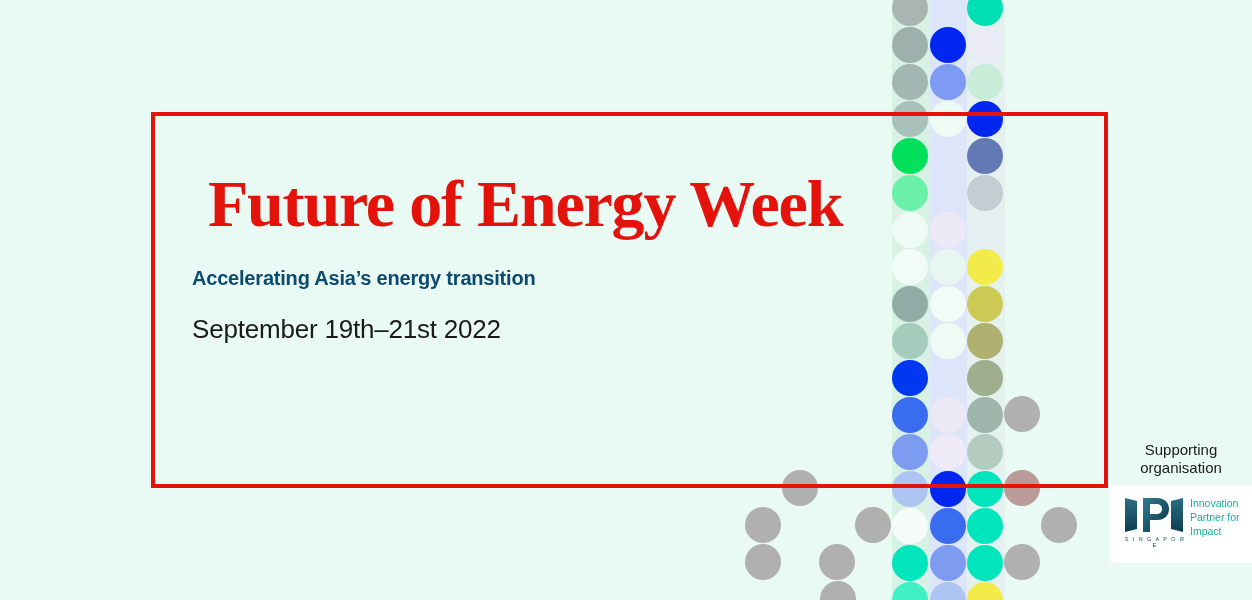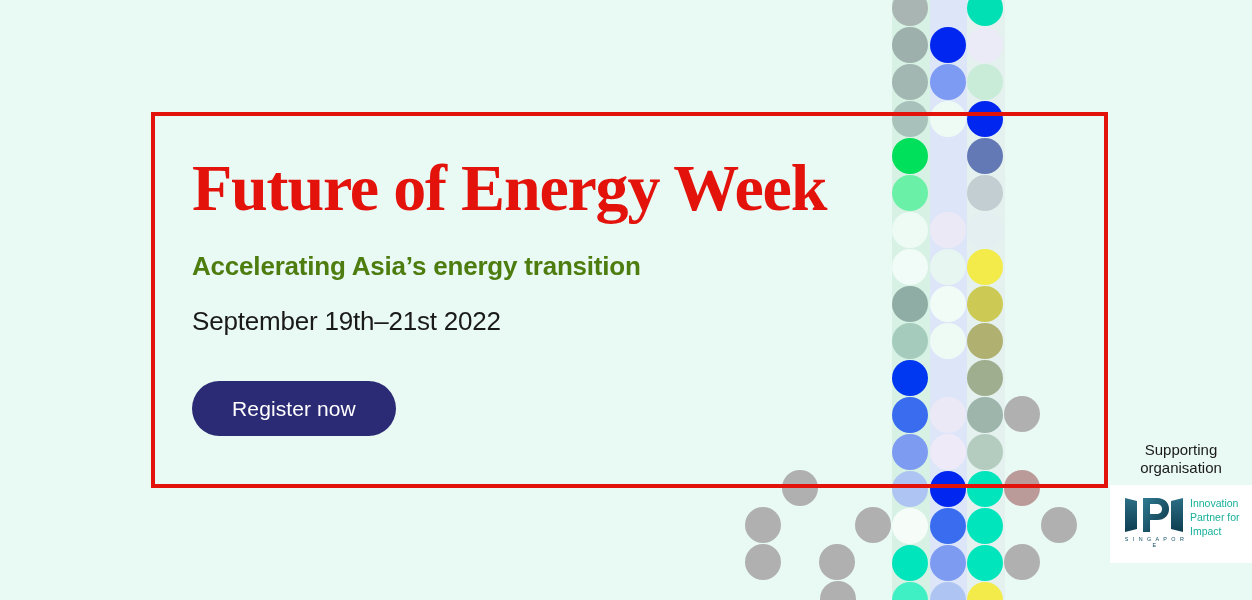--- a/index.html
+++ b/index.html
@@ -33,26 +33,26 @@
     position:absolute;left:151px;top:112px;width:957px;height:376px;
     border:4px solid #e3120b;box-sizing:border-box;
     background:transparent;pointer-events:none;
   }
 
   
   #copy{position:absolute;left:192px;top:155px;width:700px;}
   #title{
     font-family:"Liberation Serif", serif;
     font-weight:bold;font-size:66px;line-height:1.0;
-    color:#e3120b;letter-spacing:-1.2px;margin:0;
+    color:#e3120b;letter-spacing:-1.2px;margin:16px;
     white-space:nowrap;
   }
   #subtitle{
     font-family:"Liberation Sans", sans-serif;
-    font-weight:bold;font-size:26px;color:#4d7c0f;
+    font-weight:bold;font-size:20px;color:#0c4a6e;
     margin:30px 0 0 0;letter-spacing:-.2px;
   }
   #dateline{
     font-family:"Liberation Sans", sans-serif;
     font-weight:normal;font-size:26px;color:#1a1a1a;
     margin:24px 0 0 0;letter-spacing:-.2px;
   }
   #register{
     position:absolute;left:192px;top:381px;
     width:204px;height:55px;border:none;border-radius:28px;
@@ -157,21 +157,20 @@
 
 
   <div id="frame"></div>
 
   <div id="copy">
     <h1 id="title">Future of Energy Week</h1>
     <p id="subtitle">Accelerating Asia’s energy transition</p>
     <p id="dateline">September 19th–21st 2022</p>
   </div>
 
-  <button id="register">Register now</button>
 
   <div id="support-label">
     <div>Supporting</div>
     <div>organisation</div>
   </div>
 
   <div id="logo-box">
     <svg id="ipi-mark" viewBox="0 0 60 38">
       <defs>
         <linearGradient id="g1" x1="0" y1="0" x2="0" y2="1">

